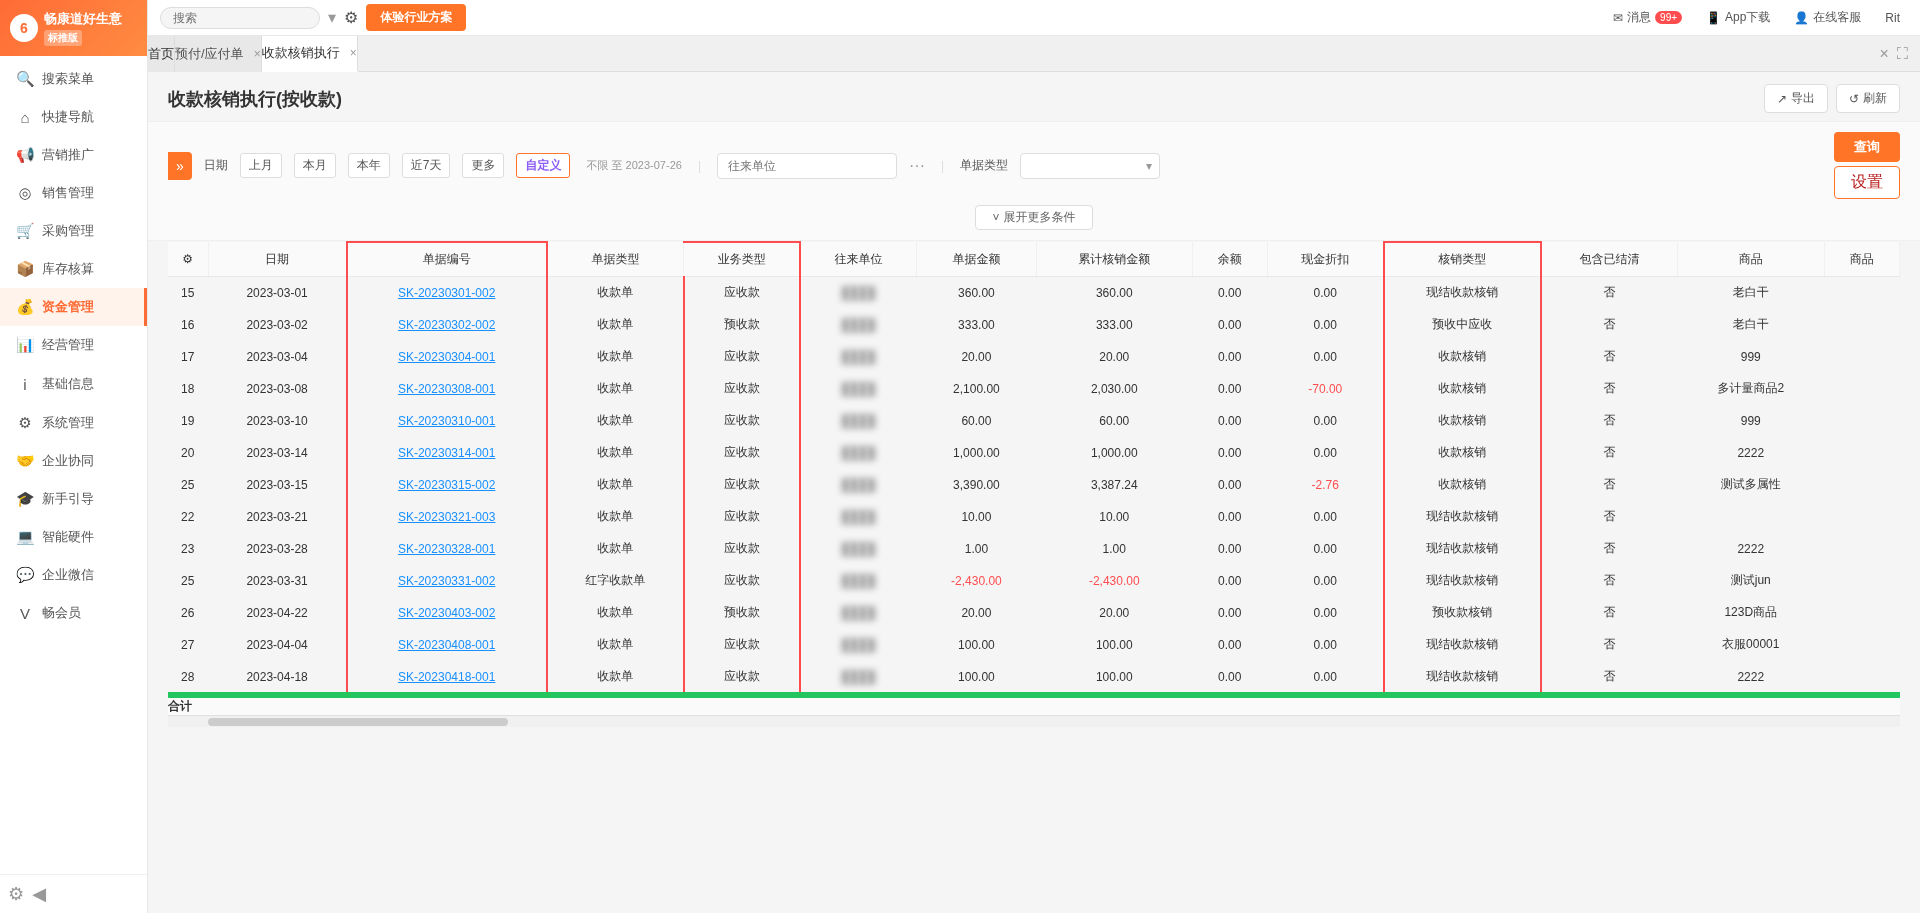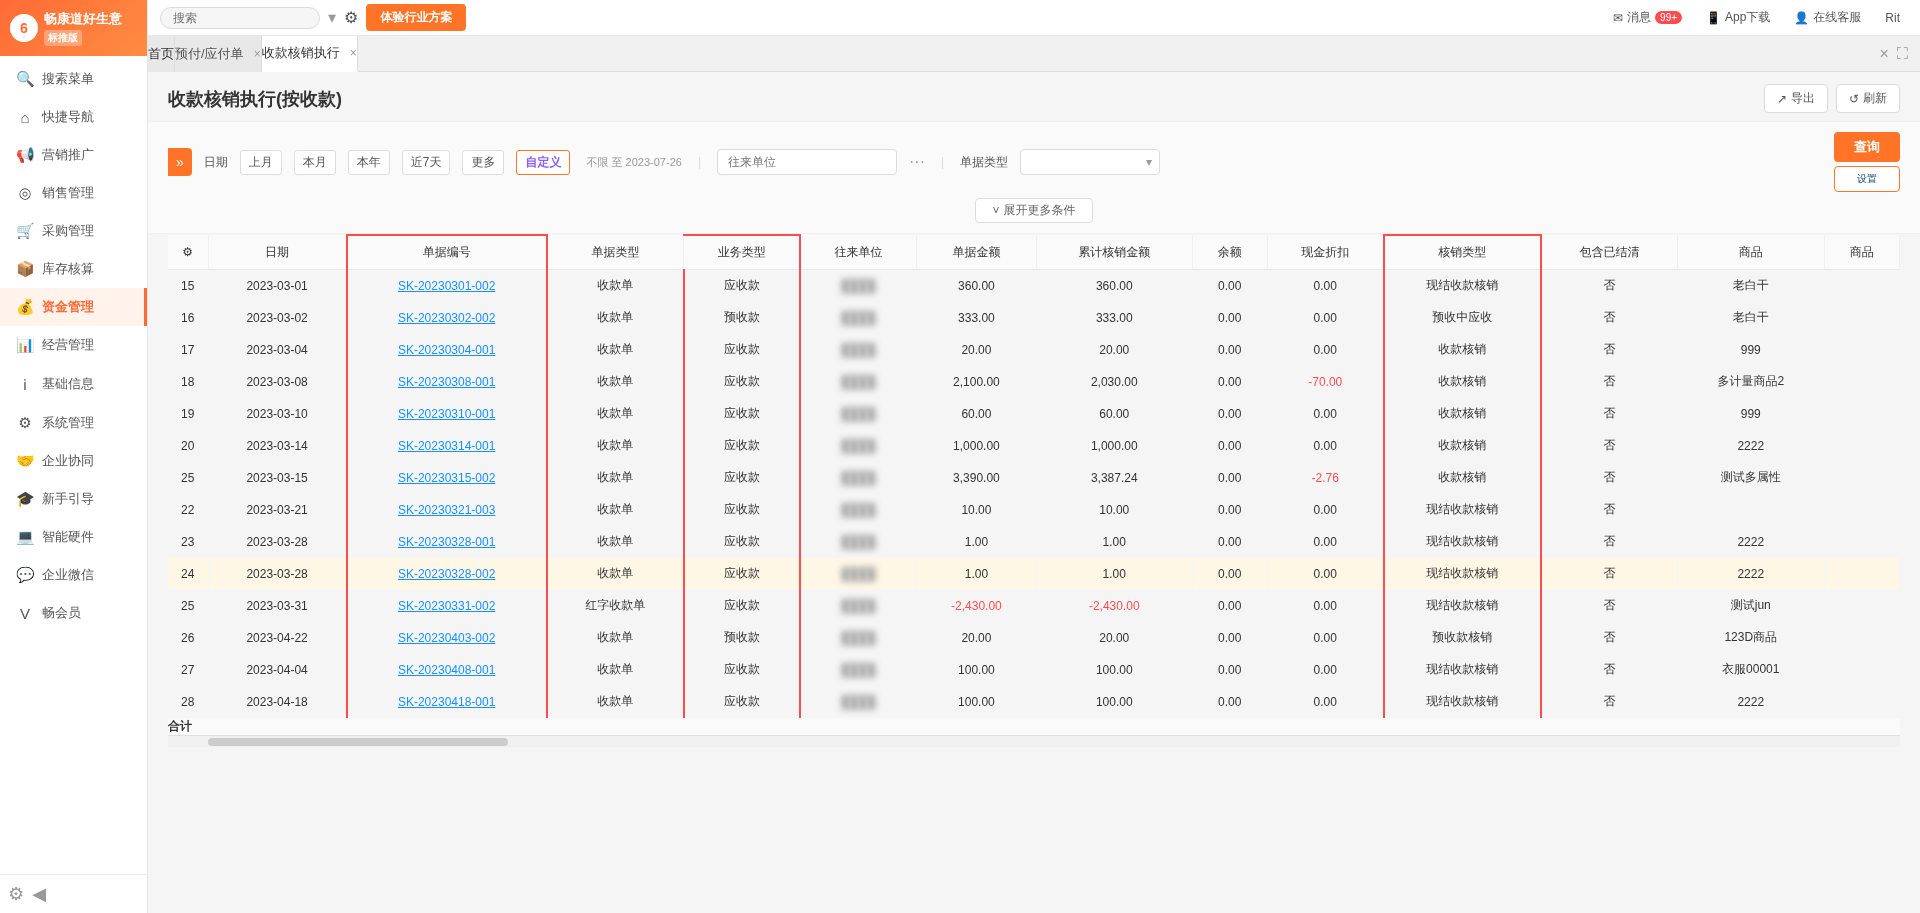--- a/index.html
+++ b/index.html
@@ -43,33 +43,33 @@
     .filter-label { font-size: 12px; color: #555; white-space: nowrap; }
     .filter-date-btns { display: flex; gap: 12px; align-items: center; }
     .filter-date-btn { padding: 3px 8px; border: 1px solid #ddd; border-radius: 3px; background: white; font-size: 12px; cursor: pointer; color: #555; }
     .filter-date-btn.custom { color: #8b5cf6; border-color: #ff7426; font-weight: bold; }
     .filter-input { border: 1px solid #ddd; border-radius: 4px; padding: 5px 10px; font-size: 12px; width: 180px; color: #999; }
     .filter-dots { color: #999; font-size: 16px; }
     .filter-select { border: 1px solid #ddd; border-radius: 4px; padding: 5px 28px 5px 10px; font-size: 12px; color: #999; background: white; appearance: none; cursor: pointer; min-width: 140px; }
     .filter-select-wrapper { position: relative; display: inline-block; }
     .filter-select-wrapper::after { content: '▾'; position: absolute; right: 8px; top: 50%; transform: translateY(-50%); color: #999; pointer-events: none; }
     .btn-query { background: #ff7426; color: white; border: none; border-radius: 4px; padding: 6px 20px; font-size: 13px; cursor: pointer; font-weight: bold; }
-    .btn-settings { background: white; border: 1px solid #ff7426; color: #0c4a6e; border-radius: 4px; padding: 5px 14px; font-size: 10px; cursor: pointer; }
+    .btn-settings { background: white; border: 1px solid #ff7426; color: #b91c1c; border-radius: 4px; padding: 5px 14px; font-size: 16px; cursor: pointer; }
     .expand-more-btn { border: 1px solid #ddd; border-radius: 4px; padding: 3px 16px; font-size: 12px; color: #666; cursor: pointer; background: white; display: flex; align-items: center; gap: 4px; }
 
     
     .table-container { flex: 1; overflow: auto; padding: 0 20px; }
     table { width: 100%; border-collapse: collapse; font-size: 12px; }
     thead th { background: #fafafa; border-bottom: 1px solid #e8e8e8; border-right: 1px solid #f0f0f0; padding: 8px 10px; text-align: center; color: #333; font-weight: 500; white-space: nowrap; position: sticky; top: 0; z-index: 1; }
     tbody td { border-bottom: 1px solid #f5f5f5; border-right: 1px solid #f5f5f5; padding: 7px 10px; text-align: center; color: #333; white-space: nowrap; }
     tbody tr.highlighted { background: #fff7e6; }
     .link-cell { color: #1890ff; text-decoration: underline; cursor: pointer; }
     .negative { color: #ff4d4f; }
     .blur-text { color: transparent; text-shadow: 0 0 6px #aaa; user-select: none; font-size: 12px; }
-    .table-footer { background: #fafafa; border-top: 1px solid #22c55e; }
+    .table-footer { background: #fafafa; border-top: 6px solid #22c55e; }
     .table-footer td { font-weight: bold; color: #333; }
 
     
     .col-group-1 { border-left: 2px solid #ff4d4f; border-right: 2px solid #ff4d4f; }
     .col-group-2 { border-left: 2px solid #ff4d4f; border-right: 2px solid #ff4d4f; }
     .col-group-3 { border-left: 2px solid #ff4d4f; border-right: 2px solid #ff4d4f; }
 
     
     .bottom-scroll { height: 12px; background: #f0f0f0; border-top: 1px solid #e0e0e0; position: relative; }
     .scroll-thumb { height: 8px; background: #ccc; border-radius: 4px; width: 300px; position: absolute; top: 2px; left: 40px; }
@@ -434,36 +434,20 @@
               <td class="blur-text">████</td>
               <td>1.00</td>
               <td>1.00</td>
               <td>0.00</td>
               <td>0.00</td>
               <td class="col-group-3" style="border-left:2px solid #ff4d4f;border-right:2px solid #ff4d4f;">现结收款核销</td>
               <td>否</td>
               <td>2222</td>
               <td></td>
             </tr>
-            <tr class="highlighted">
-              <td>24</td>
-              <td>2023-03-28</td>
-              <td class="link-cell col-group-1" style="border-left:2px solid #ff4d4f;border-right:2px solid #ff4d4f;">SK-20230328-002</td>
-              <td>收款单</td>
-              <td class="col-group-2" style="border-left:2px solid #ff4d4f;border-right:2px solid #ff4d4f;">应收款</td>
-              <td class="blur-text">████</td>
-              <td>1.00</td>
-              <td>1.00</td>
-              <td>0.00</td>
-              <td>0.00</td>
-              <td class="col-group-3" style="border-left:2px solid #ff4d4f;border-right:2px solid #ff4d4f;">现结收款核销</td>
-              <td>否</td>
-              <td>2222</td>
-              <td></td>
-            </tr>
             <tr>
               <td>25</td>
               <td>2023-03-31</td>
               <td class="link-cell col-group-1" style="border-left:2px solid #ff4d4f;border-right:2px solid #ff4d4f;">SK-20230331-002</td>
               <td>红字收款单</td>
               <td class="col-group-2" style="border-left:2px solid #ff4d4f;border-right:2px solid #ff4d4f;">应收款</td>
               <td class="blur-text">████</td>
               <td class="negative">-2,430.00</td>
               <td class="negative">-2,430.00</td>
               <td>0.00</td>

